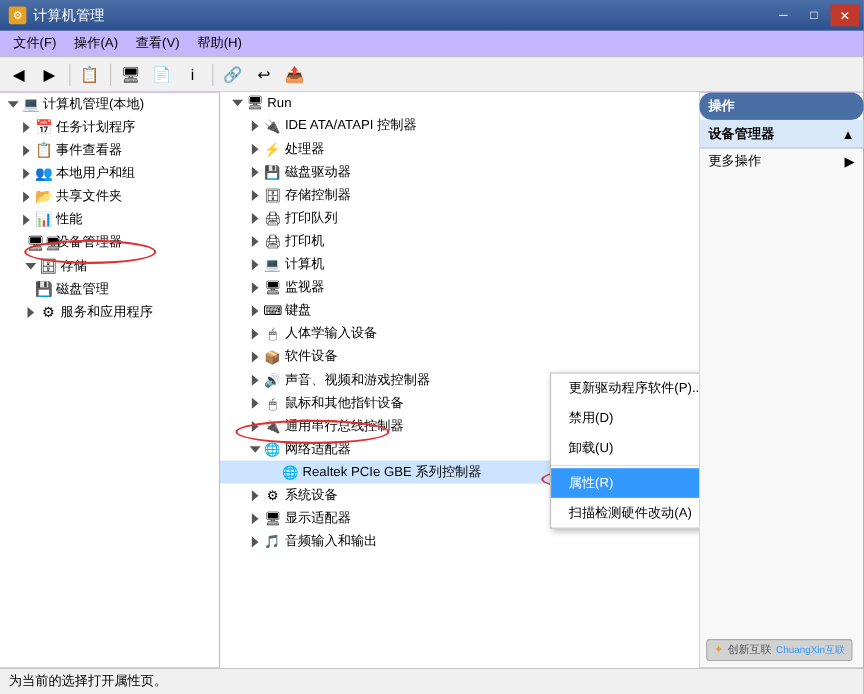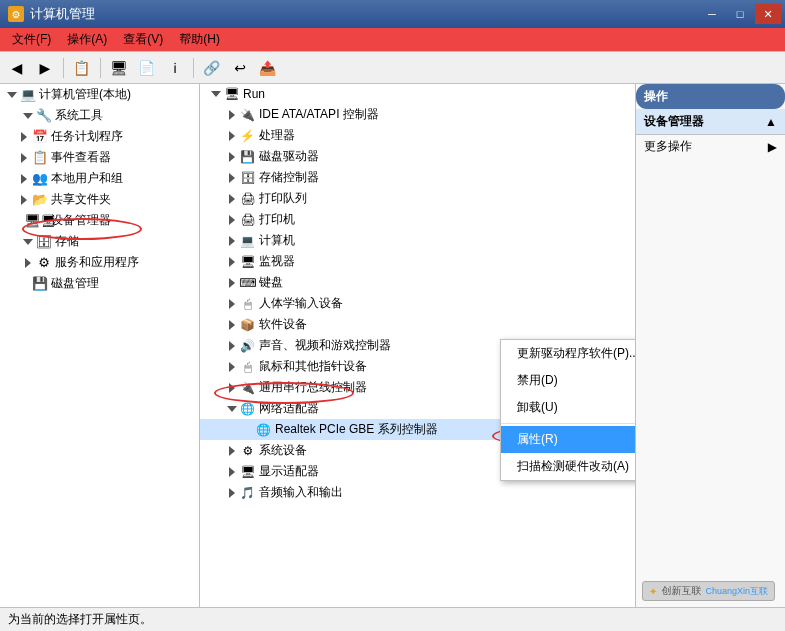--- a/index.html
+++ b/index.html
@@ -53,21 +53,21 @@
       align-items: center;
       justify-content: center;
       font-size: 11px;
       background: transparent;
       color: white;
     }
     .title-btn.close { background: #c0392b; }
 
     
     .menu-bar {
-      background: #ef4444;
+      background: #c4b5fd;
       height: 24px;
       display: flex;
       align-items: center;
       padding: 0 4px;
       border-bottom: 1px solid #c0c0c0;
     }
     .menu-item {
       padding: 2px 8px;
       cursor: pointer;
       height: 100%;
@@ -323,27 +323,20 @@
     <div class="left-panel">
 
       <div class="tree-item indent-0">
         <span class="expand-btn">
             <span class="triangle-down"></span>
           </span>
         <span class="tree-icon computer-icon"></span>
         <span class="tree-label">计算机管理(本地)</span>
       </div>
 
-      <div class="tree-item indent-1">
-        <span class="expand-btn">
-            <span class="triangle-down"></span>
-          </span>
-        <span class="tree-icon tools-icon"></span>
-        <span class="tree-label">系统工具</span>
-      </div>
 
       <div class="tree-item indent-2">
         <span class="expand-btn">
             <span class="triangle-right"></span>
           </span>
         <span class="tree-icon task-icon"></span>
         <span class="tree-label">任务计划程序</span>
       </div>
 
       <div class="tree-item indent-2">
@@ -363,47 +356,54 @@
       </div>
 
       <div class="tree-item indent-2">
         <span class="expand-btn">
             <span class="triangle-right"></span>
           </span>
         <span class="tree-icon share-icon"></span>
         <span class="tree-label">共享文件夹</span>
       </div>
 
+      <div class="tree-item indent-2">
+        <span class="expand-btn">
+            <span class="triangle-right"></span>
+          </span>
+        <span class="tree-icon perf-icon"></span>
+        <span class="tree-label">性能</span>
+      </div>
 
       <div class="tree-item indent-2" style="position:relative;">
         <span class="expand-btn"> </span>
         <span class="tree-icon dev-icon">🖥</span>
         <span class="tree-label">设备管理器</span>
       </div>
 
       <div class="tree-item indent-1">
         <span class="expand-btn">
             <span class="triangle-down"></span>
           </span>
         <span class="tree-icon storage-icon"></span>
         <span class="tree-label">存储</span>
       </div>
 
-      <div class="tree-item indent-1">
-        <span class="expand-btn">
-            <span class="triangle-right"></span>
-          </span>
-        <span class="tree-icon service-icon"></span>
-        <span class="tree-label">服务和应用程序</span>
-      </div>
-
       <div class="tree-item indent-2">
         <span class="expand-btn"> </span>
         <span class="tree-icon disk-icon"></span>
         <span class="tree-label">磁盘管理</span>
+      </div>
+
+      <div class="tree-item indent-1">
+        <span class="expand-btn">
+            <span class="triangle-right"></span>
+          </span>
+        <span class="tree-icon service-icon"></span>
+        <span class="tree-label">服务和应用程序</span>
       </div>
     </div>
 
     <div class="middle-panel" style="position:relative;">
 
       <div class="tree-item indent-0" style="padding-left:8px;">
         <span class="expand-btn">
             <span class="triangle-down"></span>
           </span>
         <span class="tree-icon">🖥</span>

